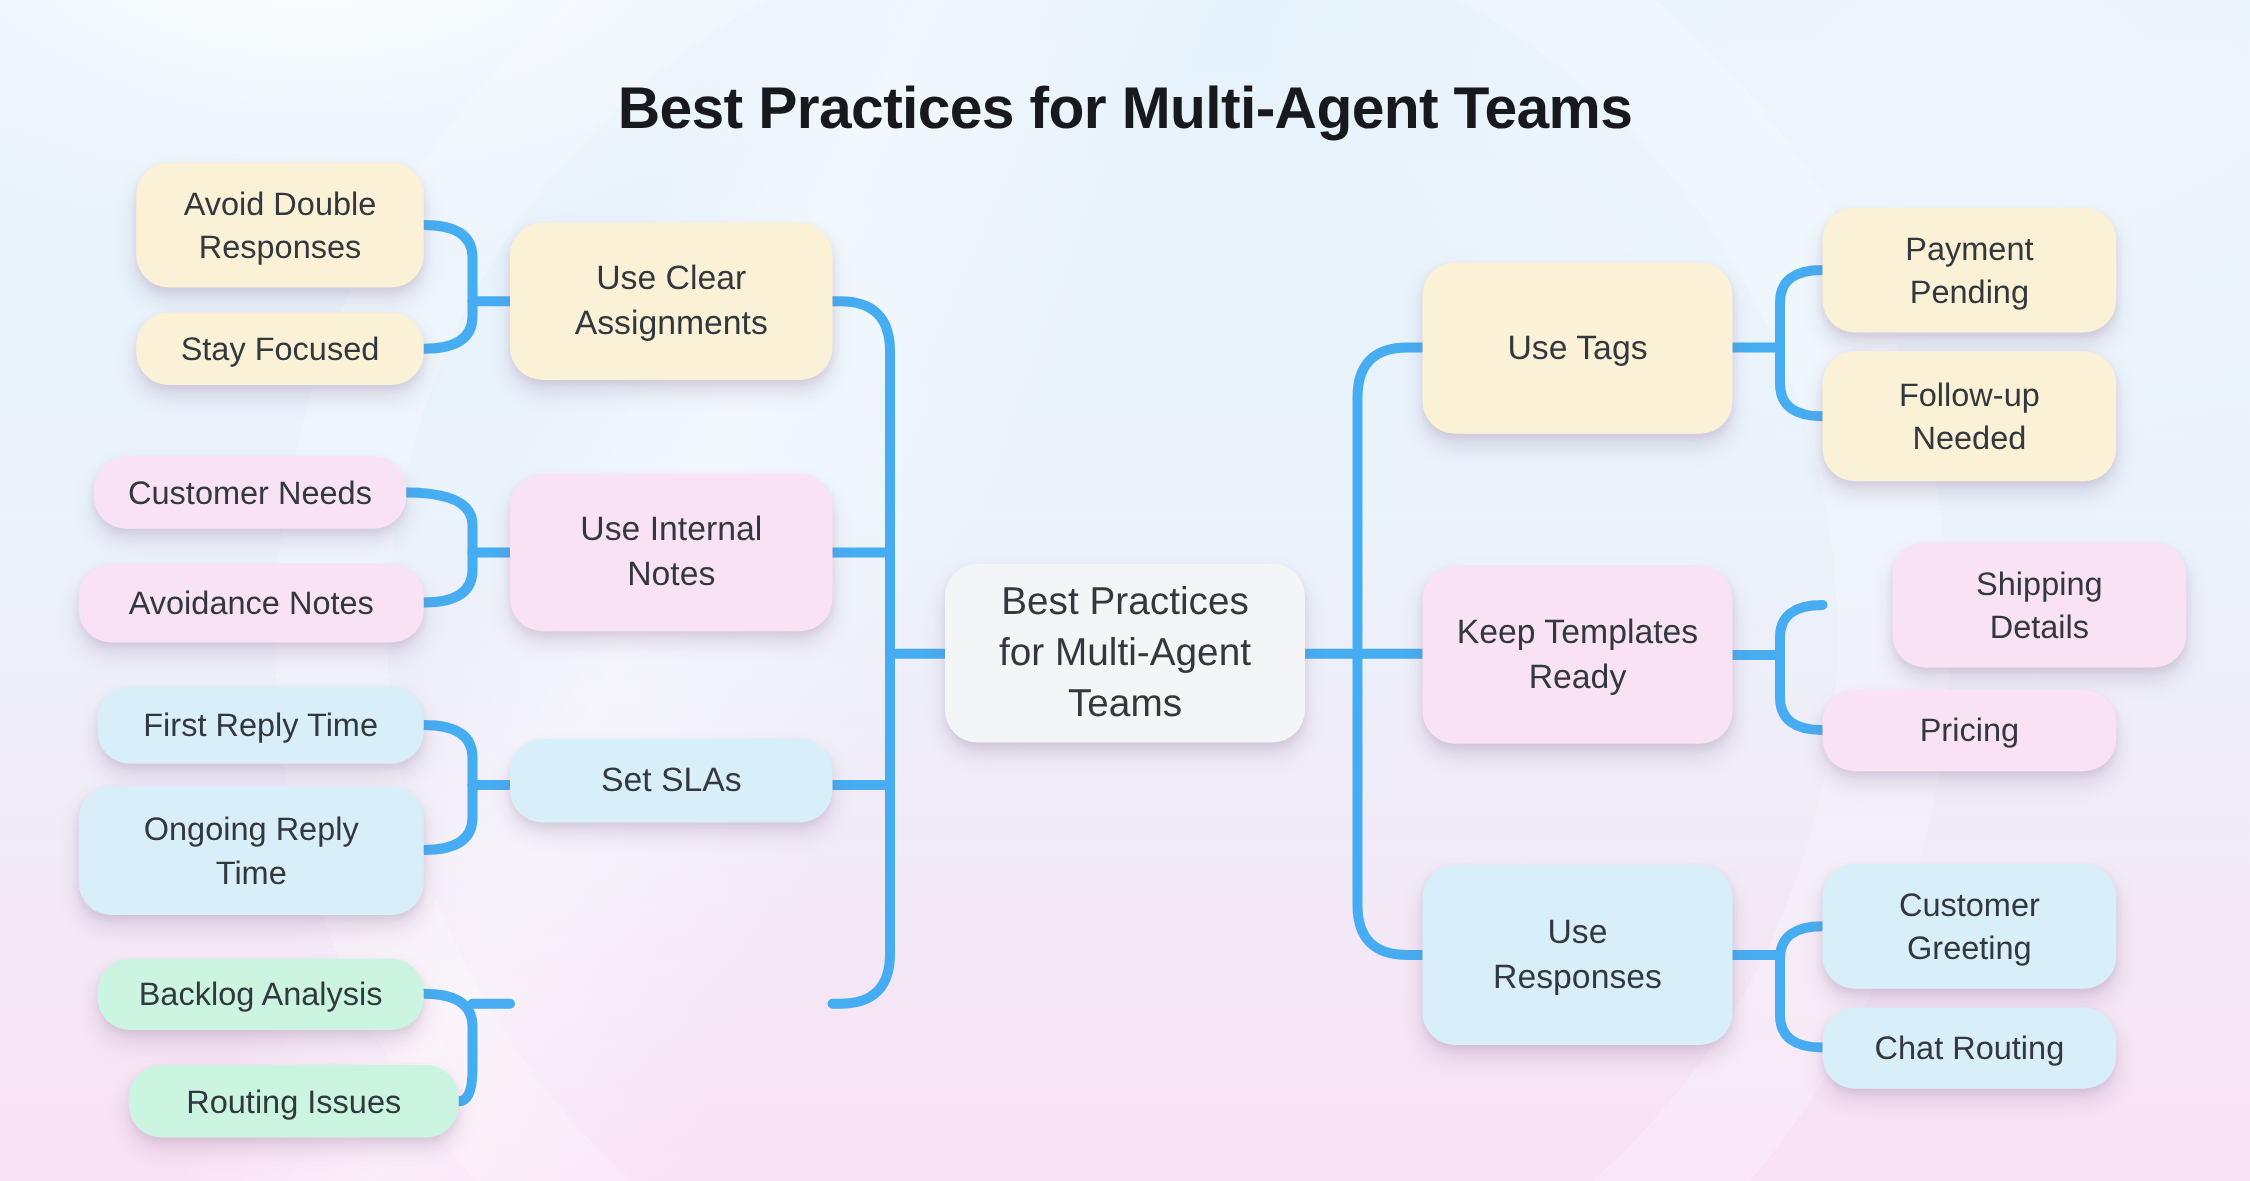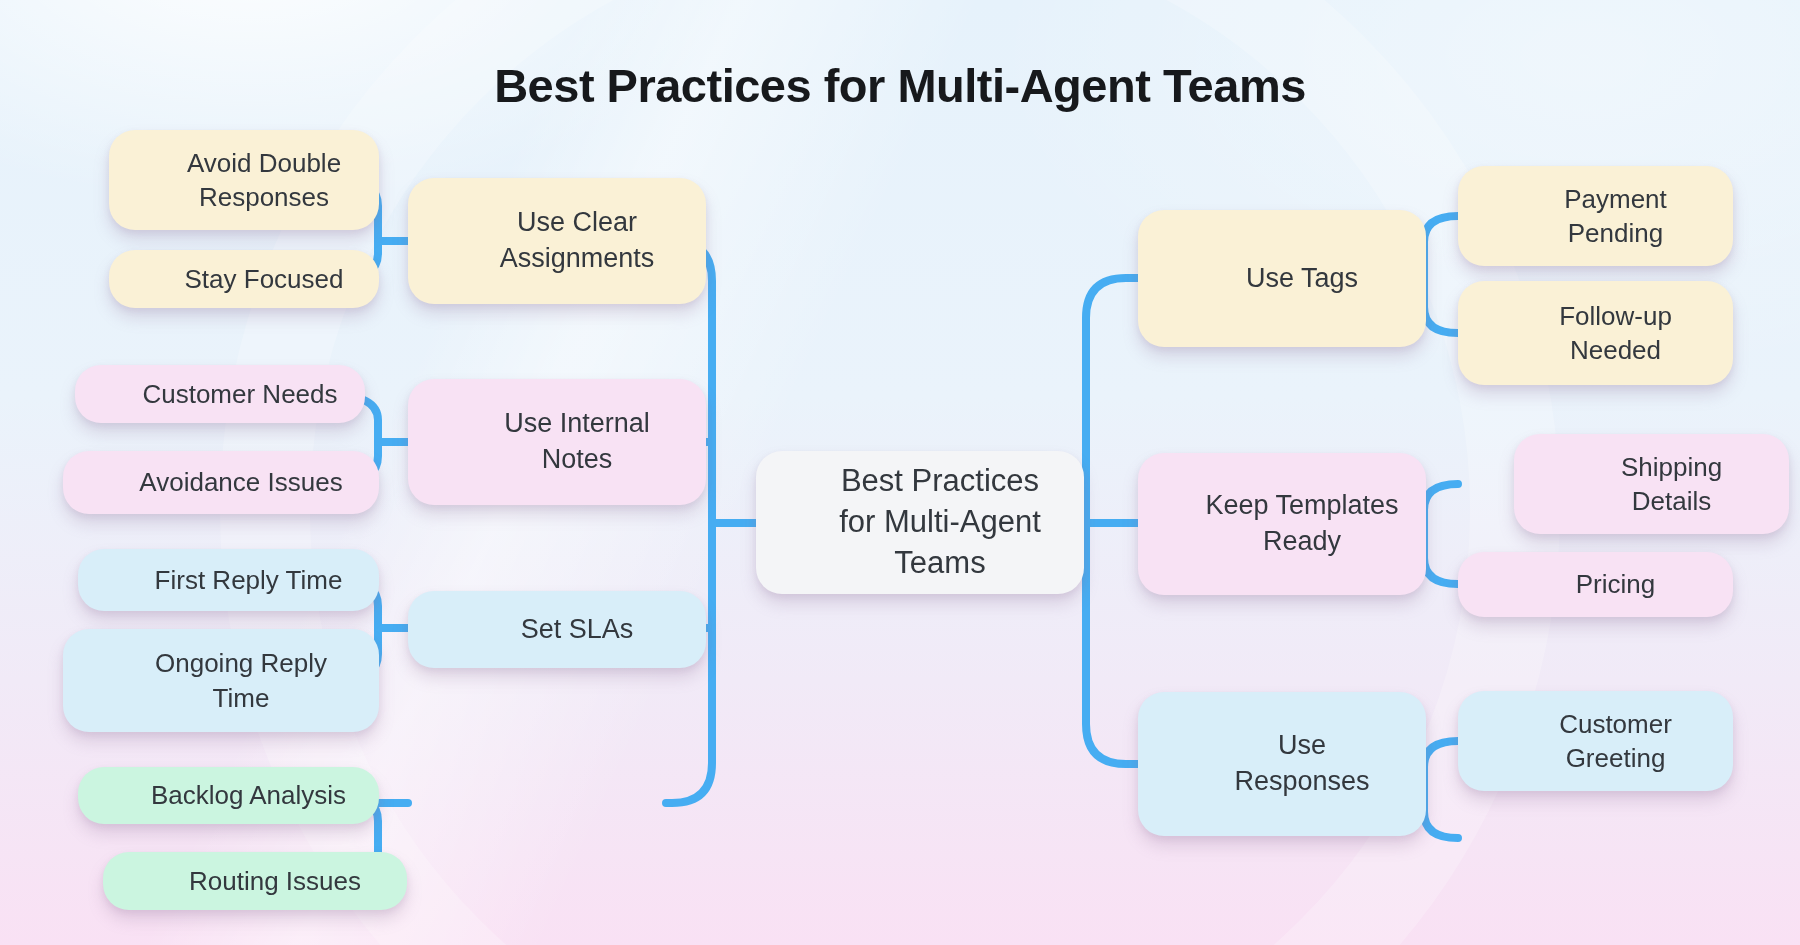--- a/index.html
+++ b/index.html
@@ -24,21 +24,20 @@
     position:absolute;left:0;top:58px;width:1800px;text-align:center;
     font-size:47px;font-weight:800;letter-spacing:-.5px;color:var(--title_text);
   }
   svg.wires{position:absolute;left:0;top:0;}
   svg.wires path{fill:none;stroke:var(--connector);stroke-width:8;stroke-linecap:round;}
   .node{
     position:absolute;display:flex;align-items:center;justify-content:center;
     border-radius:26px;text-align:center;color:var(--text);
     font-size:26px;font-weight:500;line-height:1.32;
     box-shadow:0 10px 16px rgba(140,110,150,.22), 0 3px 6px rgba(140,110,150,.12);
-    padding-left:40px;
   }
   .node .t{max-width:calc(100% - 34px);}
   .parent{font-size:27px;}
   .c-yellow{background:var(--yellow);}
   .c-pink{background:var(--pink);}
   .c-blue{background:var(--blue);}
   .c-green{background:var(--green);}
   .c-center{background:var(--center_fill);font-size:31px;}
   .tw160 .t{max-width:160px;}
   .tw170 .t{max-width:170px;}
@@ -85,21 +84,21 @@
     <span class="t">Avoid Double Responses</span>
     </div>
   <div class="node c-pink" style="left:75px;top:365px;width:250px;height:58px">
     <span class="t">Customer Needs</span>
     </div>
 
   <div class="node c-yellow" style="left:109px;top:250px;width:230px;height:58px">
     <span class="t">Stay Focused</span>
     </div>
   <div class="node c-pink" style="left:63px;top:451px;width:276px;height:63px">
-    <span class="t">Avoidance Issues</span>
+    <span class="t">Avoidance Notes</span>
     </div>
 
   <div class="node c-blue" style="left:78px;top:549px;width:261px;height:62px">
     <span class="t">First Reply Time</span>
     </div>
   <div class="node c-blue tw180" style="left:63px;top:629px;width:276px;height:103px">
     <span class="t">Ongoing Reply Time</span>
     </div>
 
   <div class="node c-green" style="left:78px;top:767px;width:261px;height:57px">
@@ -108,21 +107,21 @@
   <div class="node c-green" style="left:103px;top:852px;width:264px;height:58px">
     <span class="t">Routing Issues</span>
     </div>
 
   <div class="node parent c-yellow tw200" style="left:408px;top:178px;width:258px;height:126px">
     <span class="t">Use Clear Assignments</span>
     </div>
   <div class="node parent c-pink tw200" style="left:408px;top:379px;width:258px;height:126px">
     <span class="t">Use Internal Notes</span>
     </div>
-  <div class="node parent c-blue" style="left:408px;top:591px;width:258px;height:77px">
+  <div class="node parent c-blue" style="left:408px;top:591px;width:258px;height:67px">
     <span class="t">Set SLAs</span>
     </div>
 
   <div class="node c-center tw240" style="left:756px;top:451px;width:288px;height:143px">
     <span class="t">Best Practices for Multi-Agent Teams</span>
     </div>
 
   <div class="node parent c-yellow" style="left:1138px;top:210px;width:248px;height:137px">
     <span class="t">Use Tags</span>
     </div>
@@ -143,13 +142,16 @@
   <div class="node c-pink tw160" style="left:1514px;top:434px;width:235px;height:100px">
     <span class="t">Shipping Details</span>
     </div>
   <div class="node c-pink" style="left:1458px;top:552px;width:235px;height:65px">
     <span class="t">Pricing</span>
     </div>
 
   <div class="node c-blue tw170" style="left:1458px;top:691px;width:235px;height:100px">
     <span class="t">Customer Greeting</span>
     </div>
+  <div class="node c-blue" style="left:1458px;top:806px;width:235px;height:65px">
+    <span class="t">Chat Routing</span>
+    </div>
 </div>
 
 </body></html>

